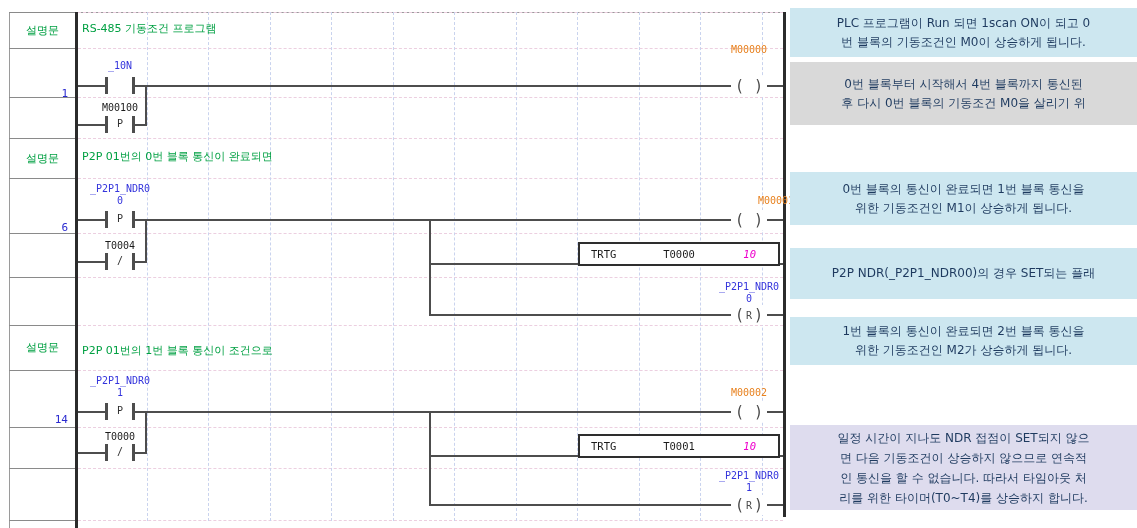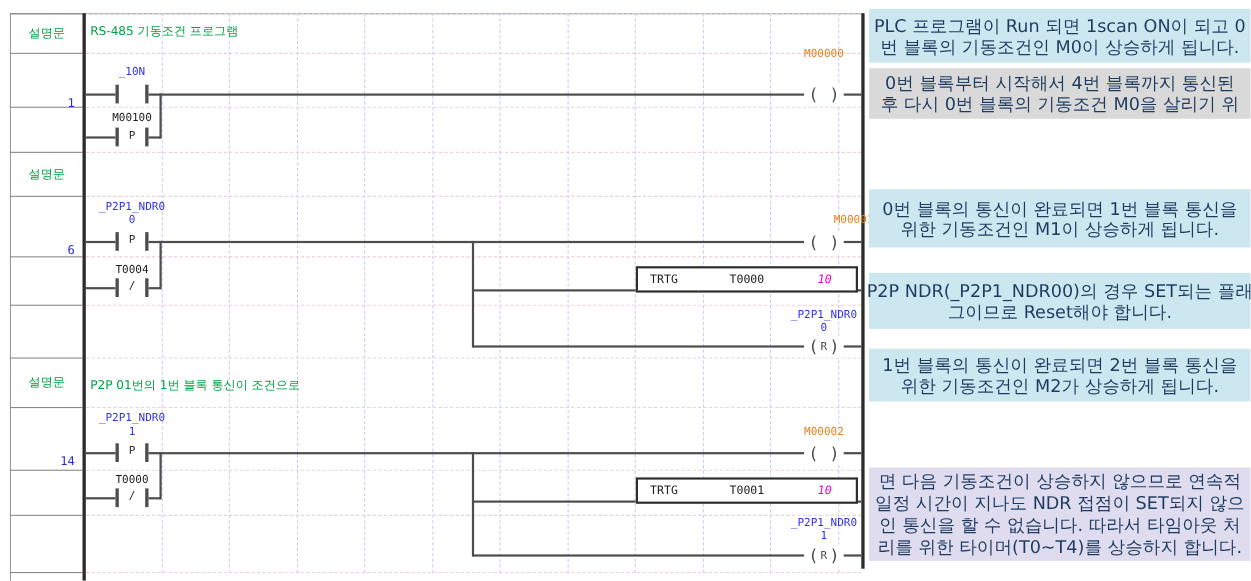--- a/index.html
+++ b/index.html
@@ -49,21 +49,21 @@
   .fnblock .val{position:absolute;right:22px;top:4px;color:#EE00CC;font-style:italic;}
 
   
   .cmt-cell{position:absolute;left:10px;width:65px;display:flex;align-items:center;
             justify-content:center;color:#00A042;font-size:11px;z-index:4;}
   .cmt-text{position:absolute;left:82px;color:#00A042;font-size:11px;white-space:nowrap;z-index:4;}
 
   
   .note{position:absolute;left:790px;width:347px;box-sizing:border-box;z-index:5;
         display:flex;flex-direction:column;align-items:center;justify-content:center;
-        text-align:center;color:#1E3A5F;font-size:16px;line-height:19px;}
+        text-align:center;color:#1E3A5F;font-size:12px;line-height:19px;}
   .note.cyan{background:#CDE7F0;}
   .note.gray{background:#D9D9D9;}
   .note.lav{background:#DEDCEE;}
   .note.n6{line-height:20px;}
   .note div{white-space:nowrap;}
 </style>
 </head>
 <body>
 
 <div id="screen">
@@ -111,20 +111,21 @@
   <div class="bus" style="left:783px;top:12px;height:505px;"></div>
 
   <div class="cmt-cell" style="top:12px;height:36px;">
       <span>설명문</span>
     </div>
   <div class="cmt-text" style="top:21px;">RS-485 기동조건 프로그램</div>
 
   <div class="cmt-cell" style="top:138px;height:40px;">
       <span>설명문</span>
     </div>
+  <div class="cmt-text" style="top:149px;">P2P 01번의 0번 블록 통신이 완료되면</div>
 
   <div class="cmt-cell" style="top:325px;height:45px;">
       <span>설명문</span>
     </div>
   <div class="cmt-text" style="top:343px;">P2P 01번의 1번 블록 통신이 조건으로</div>
 
   <div class="rungnum" style="top:87px;">1</div>
   <div class="w" style="left:78px;top:85px;width:705px;"></div>
   <div class="w" style="left:78px;top:124px;width:68px;"></div>
   <div class="v" style="left:145px;top:85px;height:41px;"></div>
@@ -237,36 +238,35 @@
   <div class="coil" style="top:495px;">
     <span class="par">(</span>
       <span class="mid">R</span>
       <span class="par">)</span>
   </div>
 
   <div class="note cyan" style="top:8px;height:49px;">
     <div>PLC 프로그램이 Run 되면 1scan ON이 되고 0</div>
     <div>번 블록의 기동조건인 M0이 상승하게 됩니다.</div>
   </div>
-  <div class="note gray" style="top:62px;height:46px;">
+  <div class="note gray" style="top:62px;height:63px;">
     <div>0번 블록부터 시작해서 4번 블록까지 통신된</div>
     <div>후 다시 0번 블록의 기동조건 M0을 살리기 위</div>
   </div>
   <div class="note cyan" style="top:172px;height:53px;">
     <div>0번 블록의 통신이 완료되면 1번 블록 통신을</div>
     <div>위한 기동조건인 M1이 상승하게 됩니다.</div>
   </div>
   <div class="note cyan" style="top:248px;height:51px;">
     <div>P2P NDR(_P2P1_NDR00)의 경우 SET되는 플래</div>
-    <div>그이므로 Reset해야 합니다.</div>
   </div>
   <div class="note cyan" style="top:317px;height:48px;">
     <div>1번 블록의 통신이 완료되면 2번 블록 통신을</div>
     <div>위한 기동조건인 M2가 상승하게 됩니다.</div>
   </div>
   <div class="note lav n6" style="top:425px;height:85px;">
+    <div>일정 시간이 지나도 NDR 접점이 SET되지 않으</div>
     <div>면 다음 기동조건이 상승하지 않으므로 연속적</div>
-    <div>일정 시간이 지나도 NDR 접점이 SET되지 않으</div>
     <div>인 통신을 할 수 없습니다. 따라서 타임아웃 처</div>
     <div>리를 위한 타이머(T0~T4)를 상승하지 합니다.</div>
   </div>
 
 </div>
 
 </body></html>

